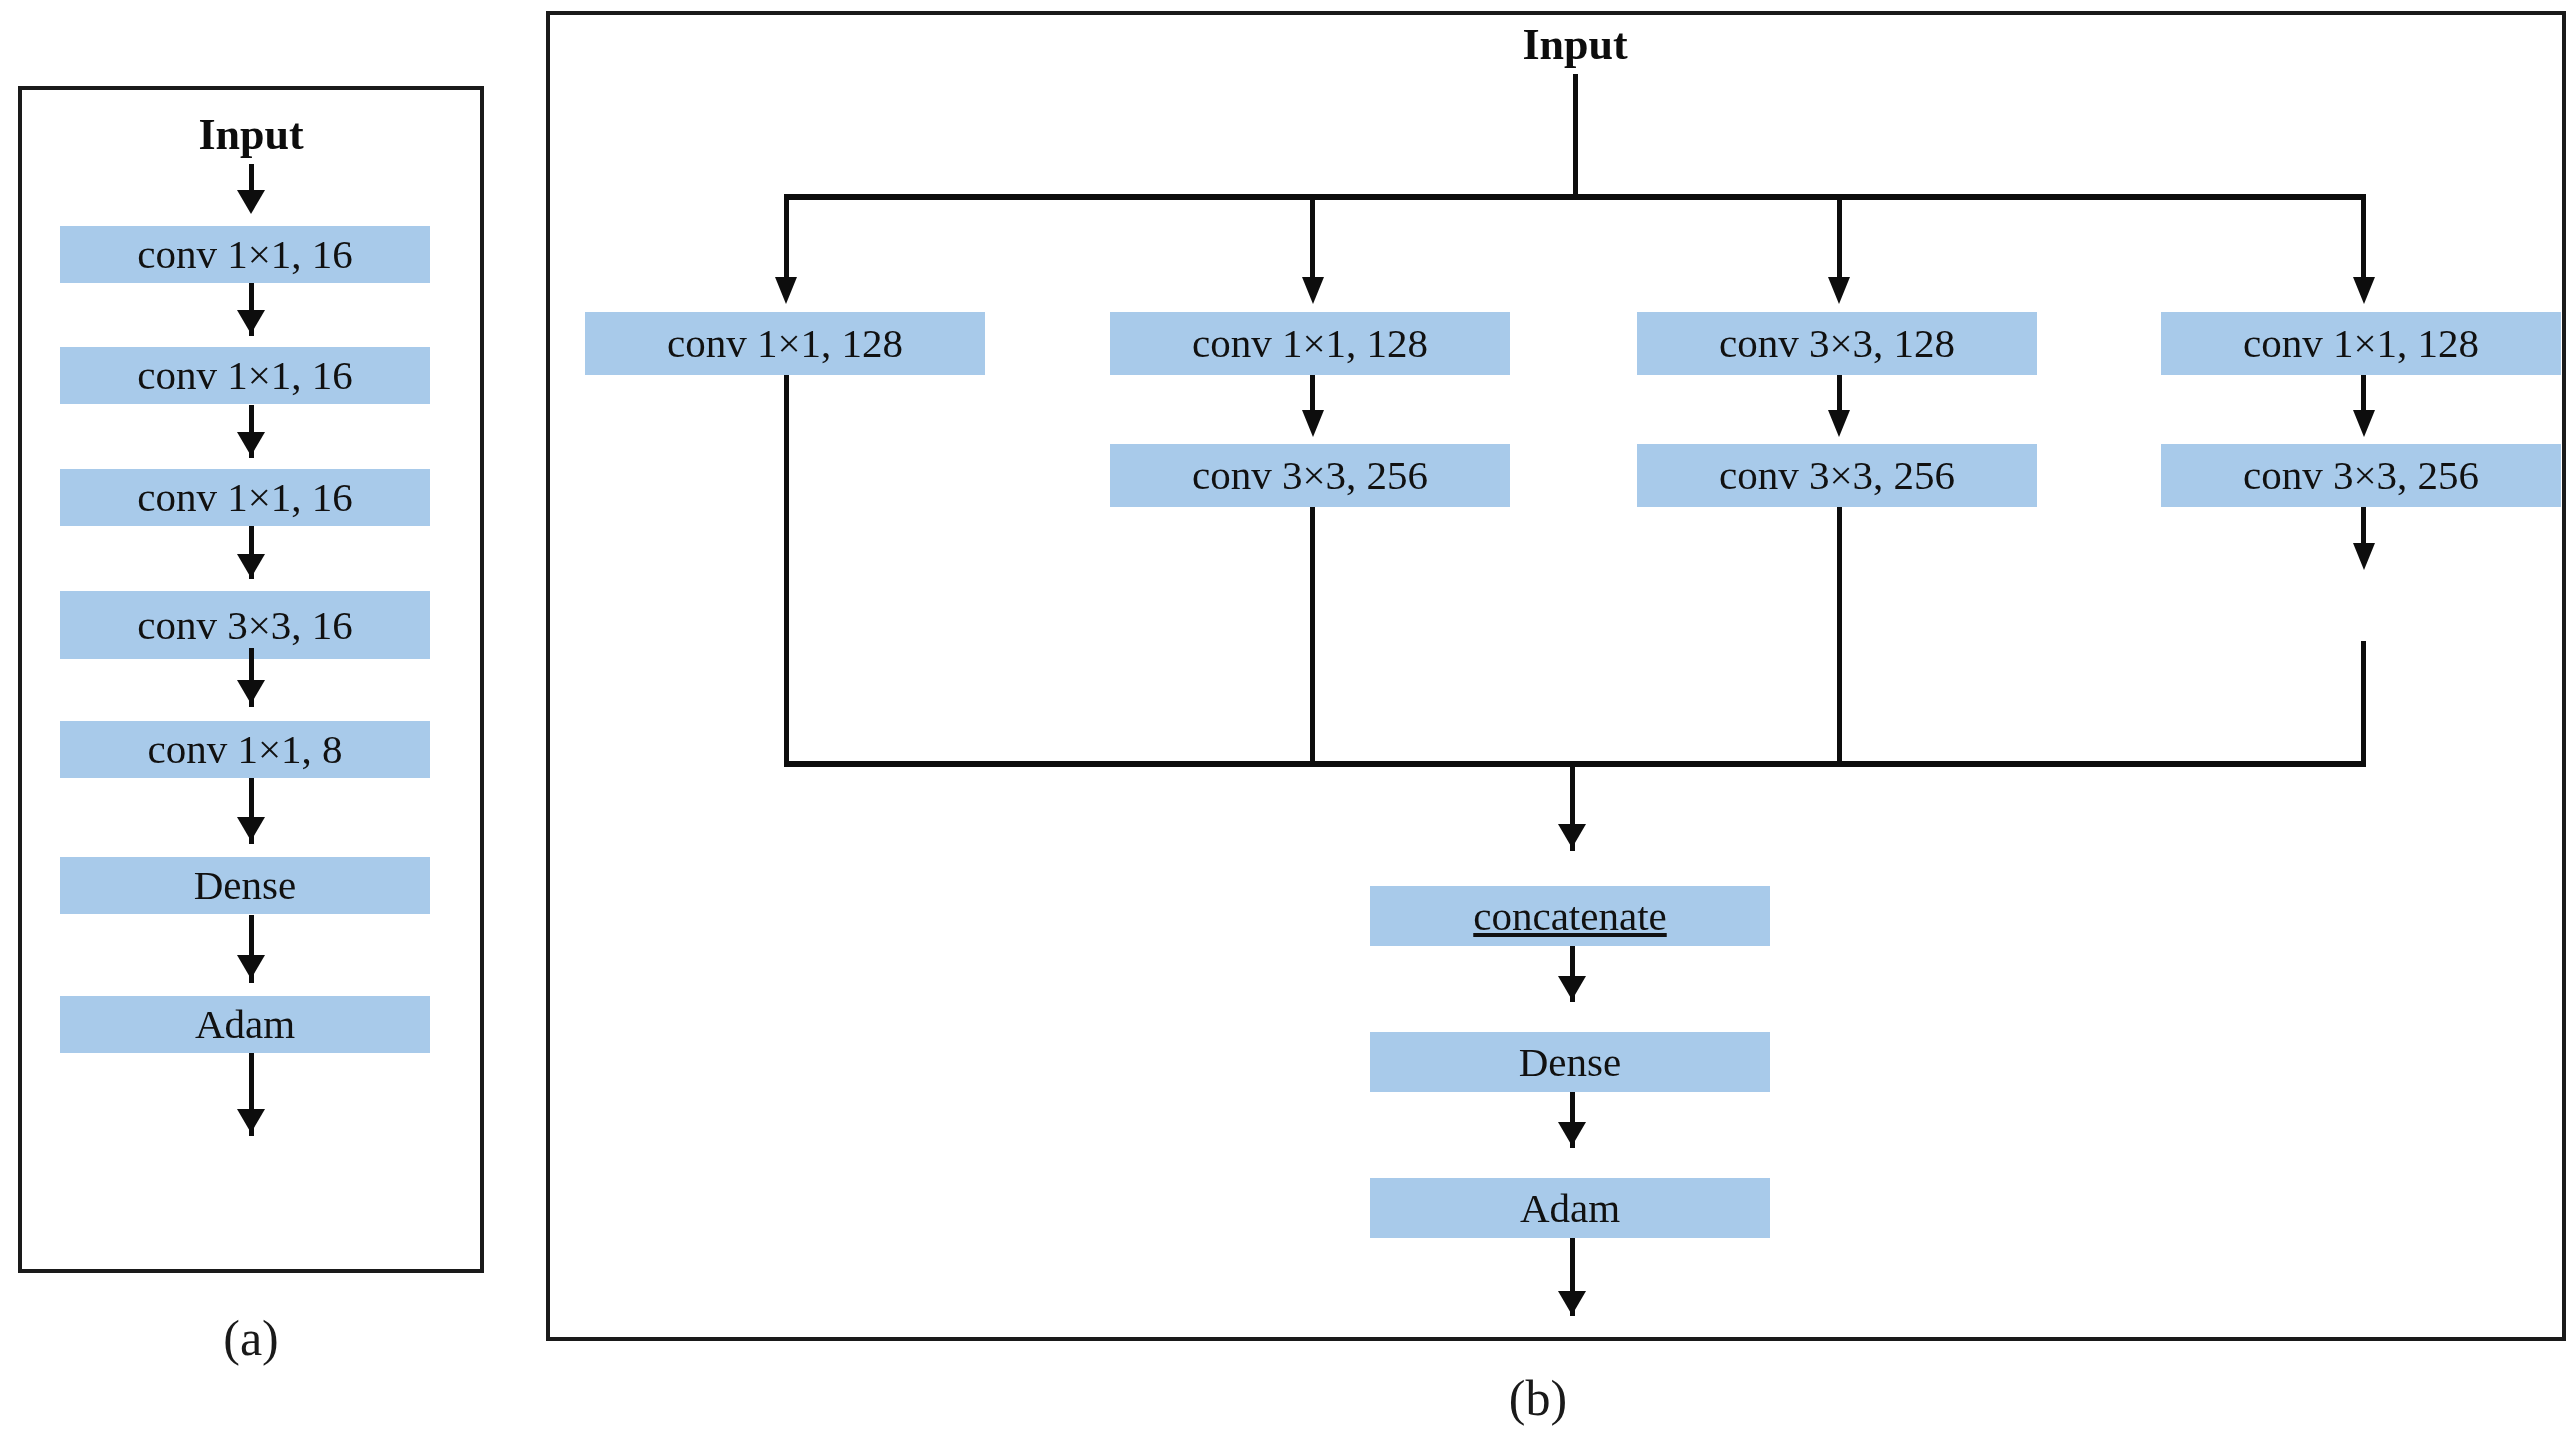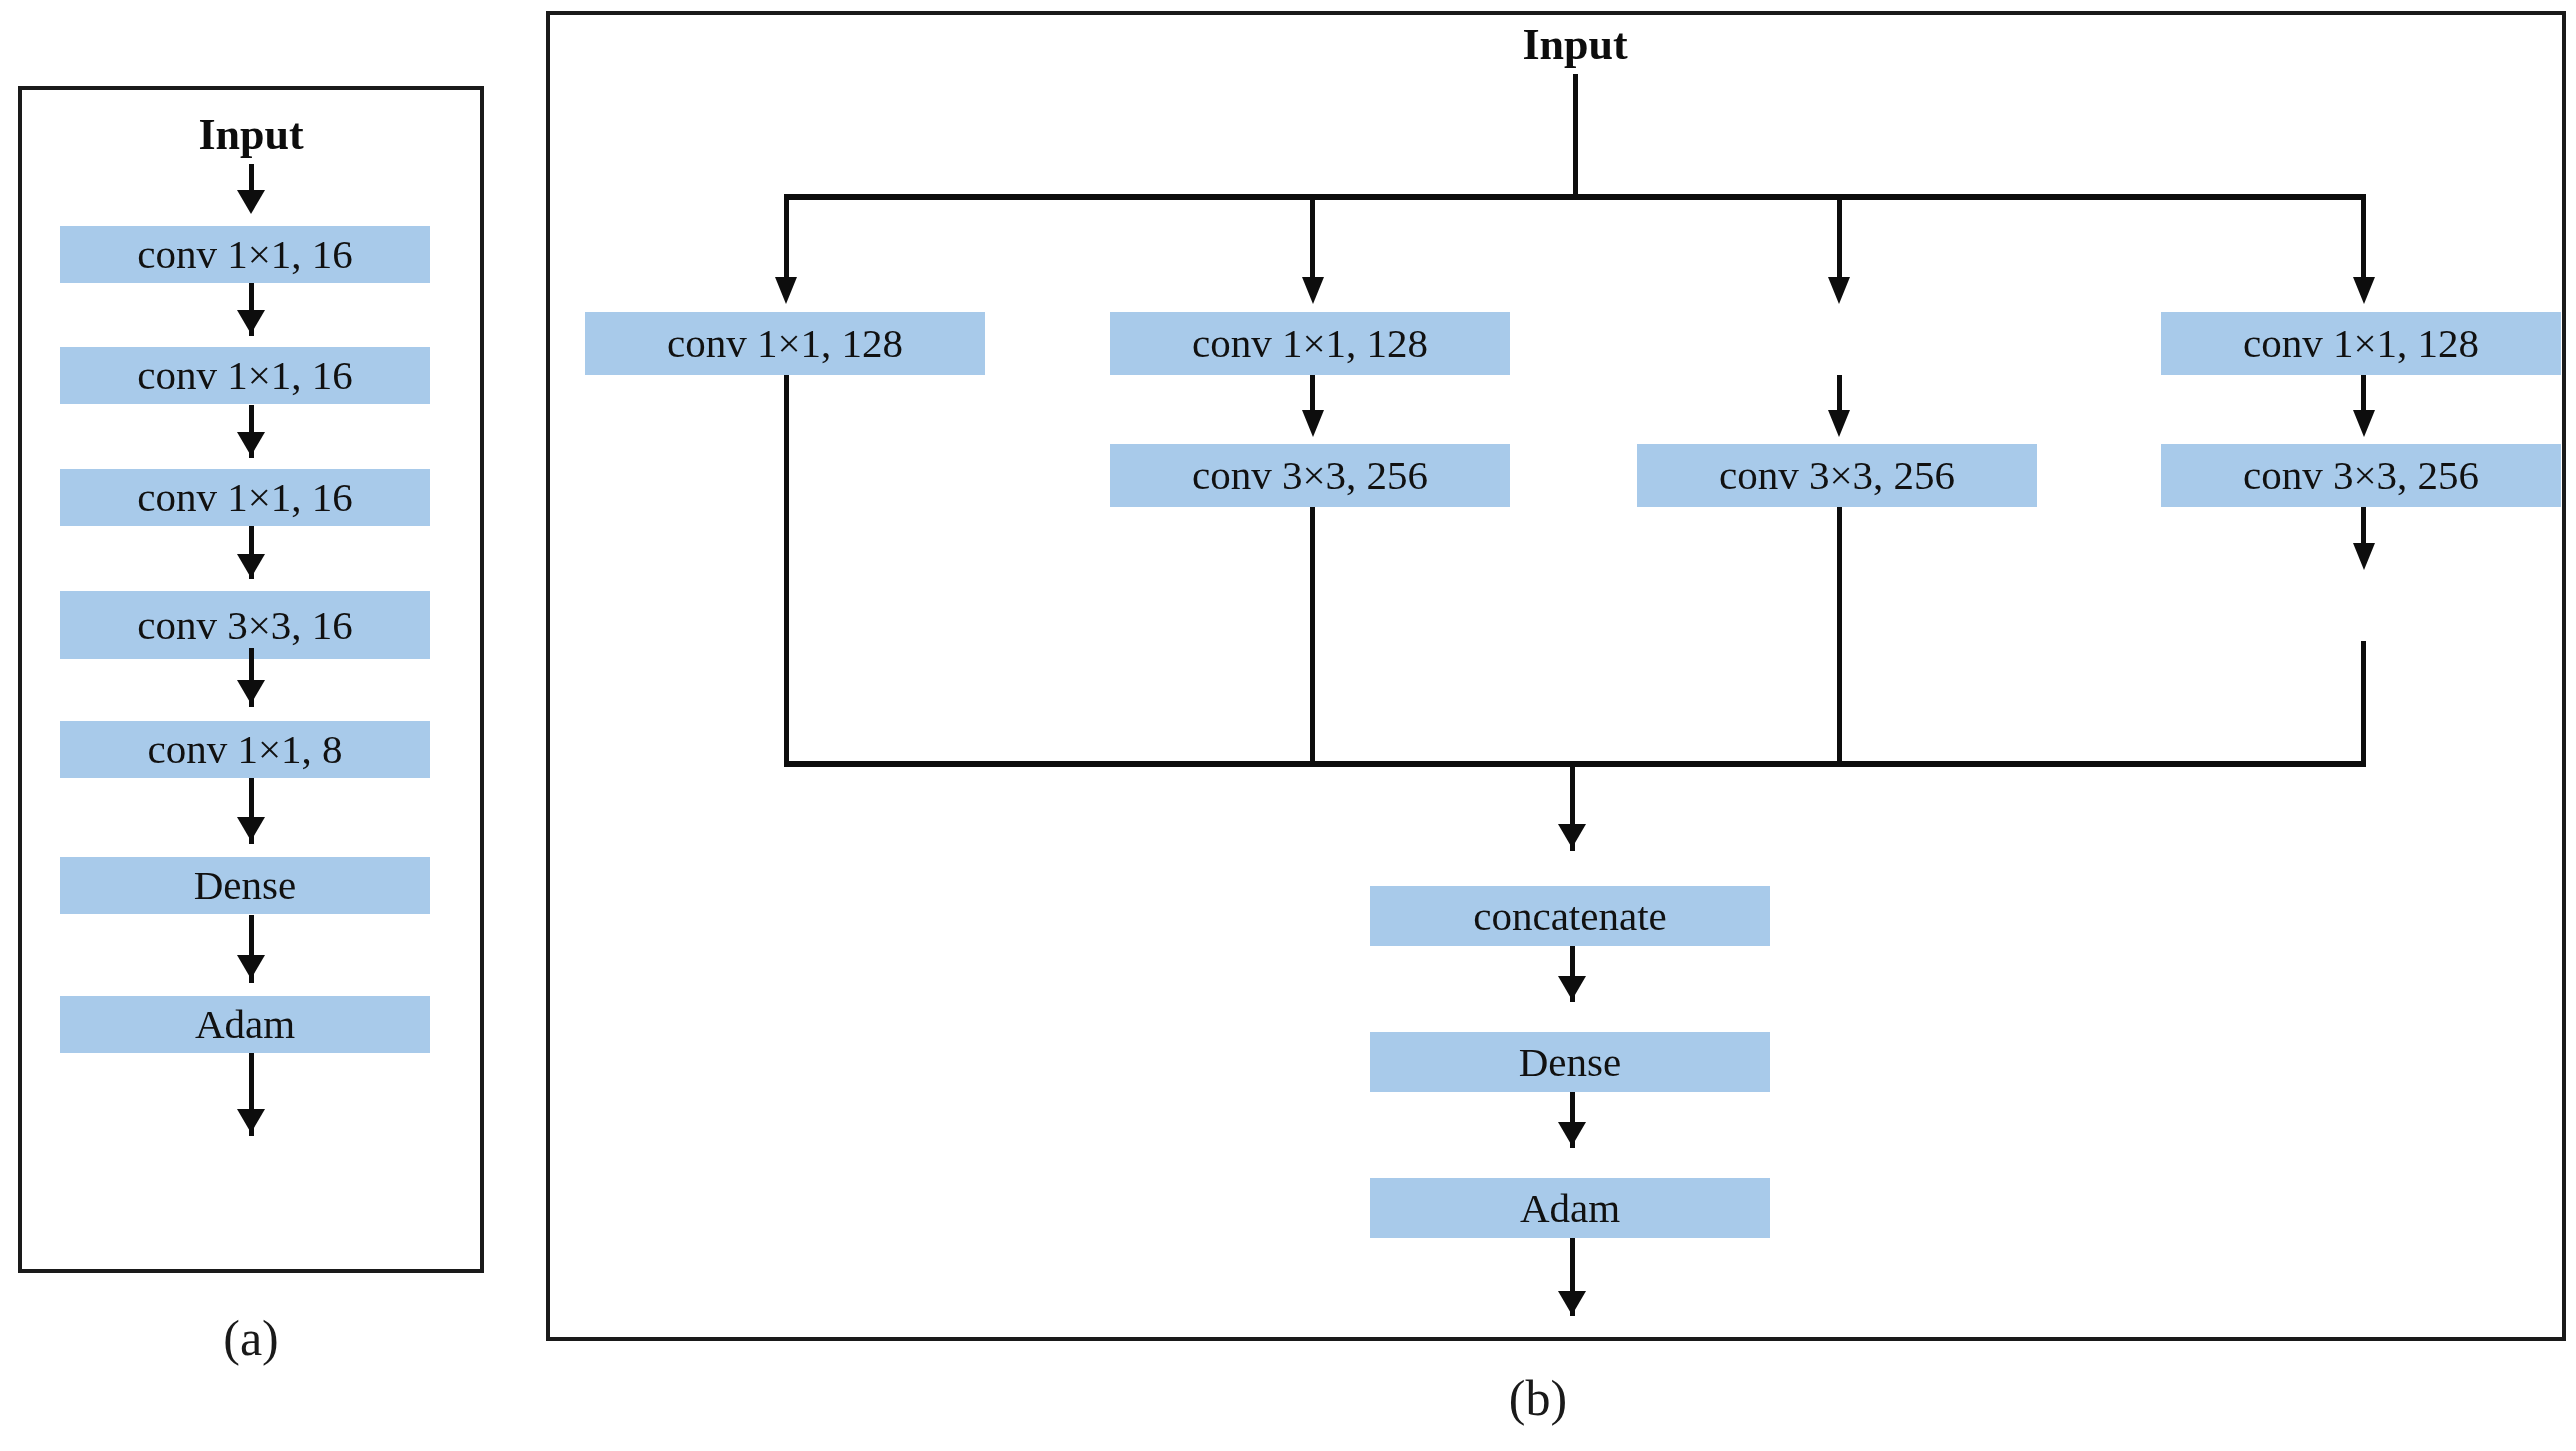--- a/index.html
+++ b/index.html
@@ -152,41 +152,42 @@
   <div class="vline" style="left:1310px; top:194px; height:95px;"></div>
   <div class="arrowhead slim" style="left:1302px; top:277px;"></div>
   <div class="block" style="left:1110px; top:312px; width:400px; height:63px;">conv 1×1, 128</div>
   <div class="vline" style="left:1310px; top:375px; height:50px;"></div>
   <div class="arrowhead slim" style="left:1302px; top:410px;"></div>
   <div class="block" style="left:1110px; top:444px; width:400px; height:63px;">conv 3×3, 256</div>
   <div class="vline" style="left:1310px; top:507px; height:258px;"></div>
 
   <div class="vline" style="left:1837px; top:194px; height:95px;"></div>
   <div class="arrowhead slim" style="left:1828px; top:277px;"></div>
+  <div class="block" style="left:1637px; top:312px; width:400px; height:63px;">conv 3×3, 128</div>
   <div class="vline" style="left:1837px; top:375px; height:50px;"></div>
   <div class="arrowhead slim" style="left:1828px; top:410px;"></div>
   <div class="block" style="left:1637px; top:444px; width:400px; height:63px;">conv 3×3, 256</div>
   <div class="vline" style="left:1837px; top:507px; height:258px;"></div>
 
   <div class="vline" style="left:2361px; top:194px; height:95px;"></div>
   <div class="arrowhead slim" style="left:2353px; top:277px;"></div>
   <div class="block" style="left:2161px; top:312px; width:400px; height:63px;">conv 1×1, 128</div>
   <div class="vline" style="left:2361px; top:375px; height:50px;"></div>
   <div class="arrowhead slim" style="left:2353px; top:410px;"></div>
   <div class="block" style="left:2161px; top:444px; width:400px; height:63px;">conv 3×3, 256</div>
   <div class="vline" style="left:2361px; top:507px; height:51px;"></div>
   <div class="arrowhead slim" style="left:2353px; top:543px;"></div>
   <div class="vline" style="left:2361px; top:641px; height:124px;"></div>
 
   <div class="hline" style="left:784px; top:761px; width:1582px;"></div>
 
   <div class="vline" style="left:1570px; top:761px; height:90px;"></div>
   <div class="arrowhead" style="left:1558px; top:824px;"></div>
 
-  <div class="block" style="left:1370px; top:886px; width:400px; height:60px;">concatenate</div>
+  <div class="block" style="left:1370px; top:886px; width:400px; height:60px;text-decoration:underline;">concatenate</div>
   <div class="vline" style="left:1570px; top:946px; height:56px;"></div>
   <div class="arrowhead" style="left:1558px; top:976px;"></div>
 
   <div class="block" style="left:1370px; top:1032px; width:400px; height:60px;">Dense</div>
   <div class="vline" style="left:1570px; top:1092px; height:56px;"></div>
   <div class="arrowhead" style="left:1558px; top:1122px;"></div>
 
   <div class="block" style="left:1370px; top:1178px; width:400px; height:60px;">Adam</div>
   <div class="vline" style="left:1570px; top:1238px; height:78px;"></div>
   <div class="arrowhead" style="left:1558px; top:1291px;"></div>

